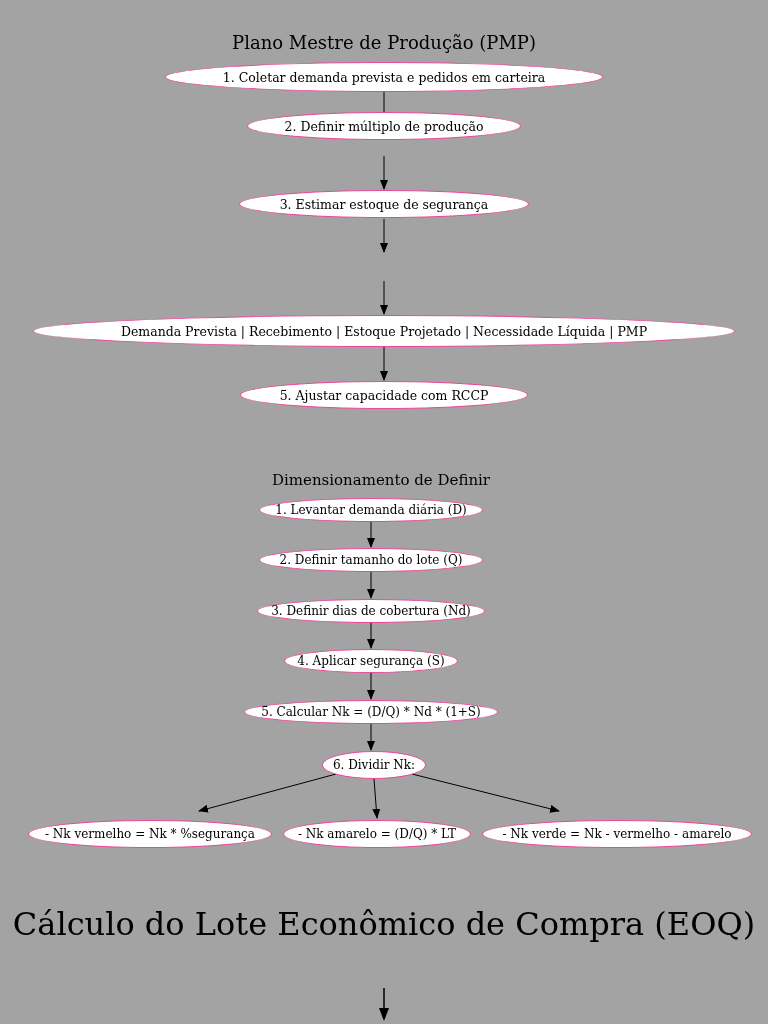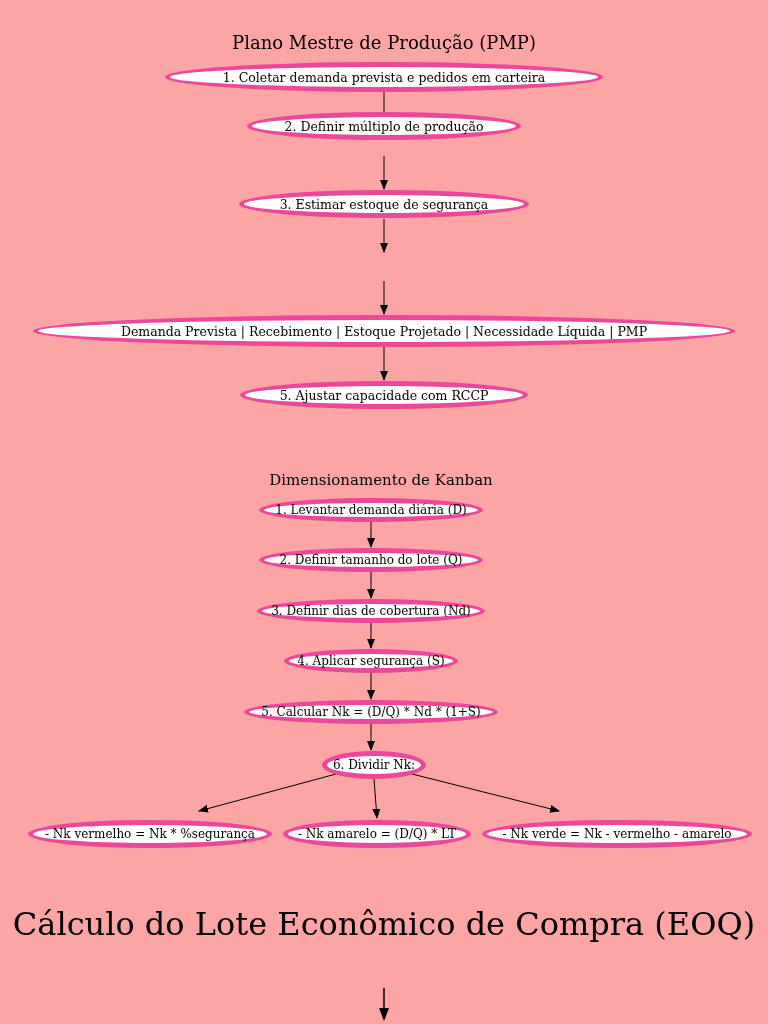--- a/index.html
+++ b/index.html
@@ -1,37 +1,37 @@
 <!DOCTYPE html>
 <html><head>
 <meta charset="utf-8">
 <style>
   html,body { margin:0; padding:0; background:#e8e8e8; }
   .page {
     position:relative;
     width:768px; height:1024px;
     margin:0 auto;
-    background:#fca5a5;
+    background:#a3a3a3;
     overflow:hidden;
     font-family:"DejaVu Serif","Liberation Serif",serif;
     color:#000000;
   }
   .title {
     position:absolute;
     text-align:center;
     color:#000;
     white-space:nowrap;
     transform:translateX(-50%);
   }
   .t1 { font-size:18px; }
   .t2 { font-size:15px; }
   .t3 { font-size:32px; }
   .node {
     position:absolute;
-    border:5px solid #ec4899;
+    border:1px solid #ec4899;
     border-radius:50%;
     display:flex;
     align-items:center;
     justify-content:center;
     text-align:center;
     white-space:nowrap;
     background:#fff;
     box-sizing:border-box;
     color:#000;
   }
@@ -79,21 +79,21 @@
   </svg>
 
   <div class="title t1" style="left:384px; top:32px;">Plano Mestre de Produção (PMP)</div>
 
   <div class="node d1" style="left:165px; top:62px;  width:438px; height:30px;">1. Coletar demanda prevista e pedidos em carteira</div>
   <div class="node d1" style="left:247px; top:112px; width:274px; height:28px;">2. Definir múltiplo de produção</div>
   <div class="node d1" style="left:239px; top:190px; width:290px; height:28px;">3. Estimar estoque de segurança</div>
   <div class="node d1" style="left:33px;  top:315px; width:702px; height:32px;">Demanda Prevista | Recebimento | Estoque Projetado | Necessidade Líquida | PMP</div>
   <div class="node d1" style="left:240px; top:381px; width:288px; height:28px;">5. Ajustar capacidade com RCCP</div>
 
-  <div class="title t2" style="left:381px; top:471px;">Dimensionamento de Kanban</div>
+  <div class="title t2" style="left:381px; top:471px;">Dimensionamento de Definir</div>
 
   <div class="node d2" style="left:259px; top:498px; width:224px; height:24px;">1. Levantar demanda diária (D)</div>
   <div class="node d2" style="left:259px; top:548px; width:224px; height:24px;">2. Definir tamanho do lote (Q)</div>
   <div class="node d2" style="left:257px; top:599px; width:228px; height:24px;">3. Definir dias de cobertura (Nd)</div>
   <div class="node d2" style="left:284px; top:649px; width:174px; height:24px;">4. Aplicar segurança (S)</div>
   <div class="node d2" style="left:244px; top:700px; width:254px; height:24px;">5. Calcular Nk = (D/Q) * Nd * (1+S)</div>
   <div class="node d2" style="left:322px; top:751px; width:104px; height:28px;">6. Dividir Nk:</div>
   <div class="node d2" style="left:28px;  top:820px; width:244px; height:28px;">- Nk vermelho = Nk * %segurança</div>
   <div class="node d2" style="left:482px; top:820px; width:270px; height:28px;">- Nk verde = Nk - vermelho - amarelo</div>
   <div class="node d2" style="left:283px; top:820px; width:188px; height:28px;">- Nk amarelo = (D/Q) * LT</div>

